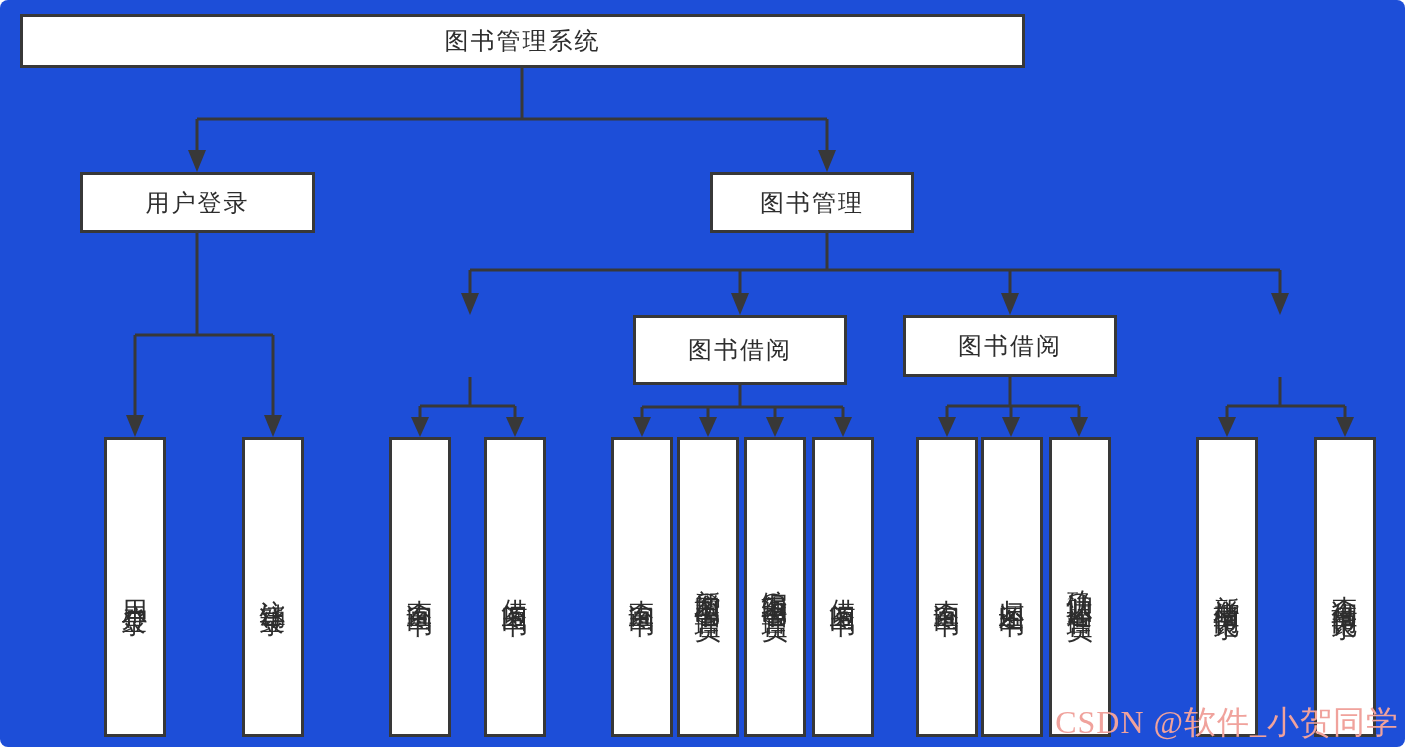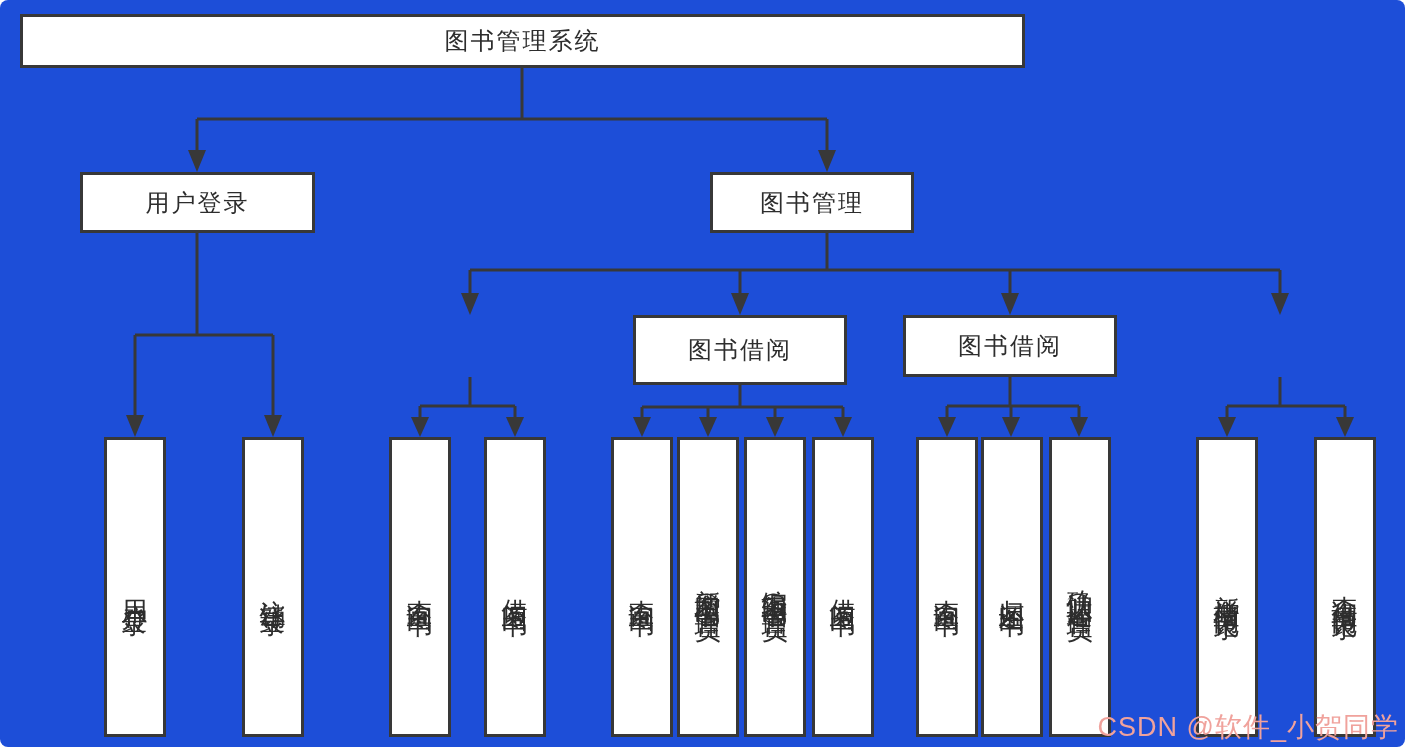--- a/index.html
+++ b/index.html
@@ -29,24 +29,25 @@
     writing-mode:vertical-rl;
     text-orientation:mixed;
     font-size:26px;
     letter-spacing:4px;
     line-height:1;
     width:62px;height:300px;top:437px;
   }
   .watermark{
     position:absolute;z-index:3;
     right:6px;bottom:2px;
-    font-size:27px;
+    font-size:32px;
     color:var(--watermark);
     letter-spacing:1px;
     white-space:nowrap;
+    font-family:Liberation Serif, serif;
   }
 </style>
 </head>
 <body>
 
 <div class="canvas">
 
   <svg class="wires" width="1405" height="747" viewBox="0 0 1405 747" aria-hidden="true">
 
     <g>

